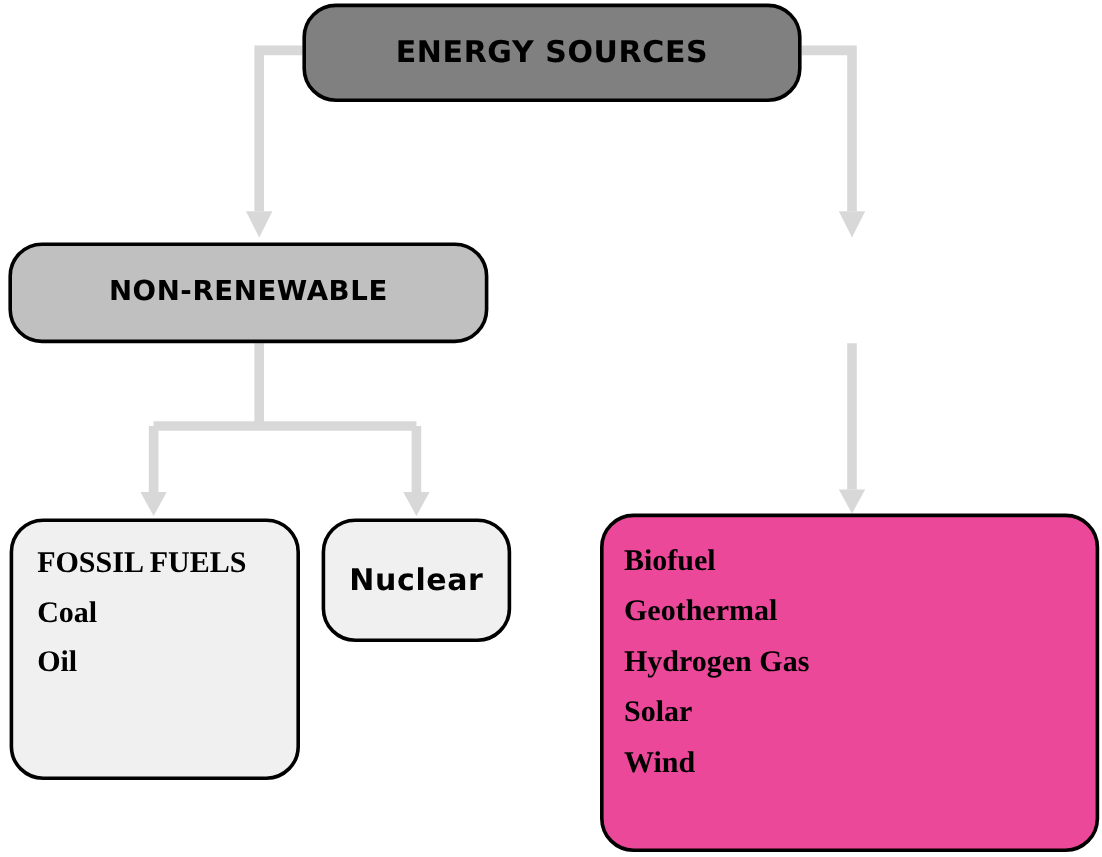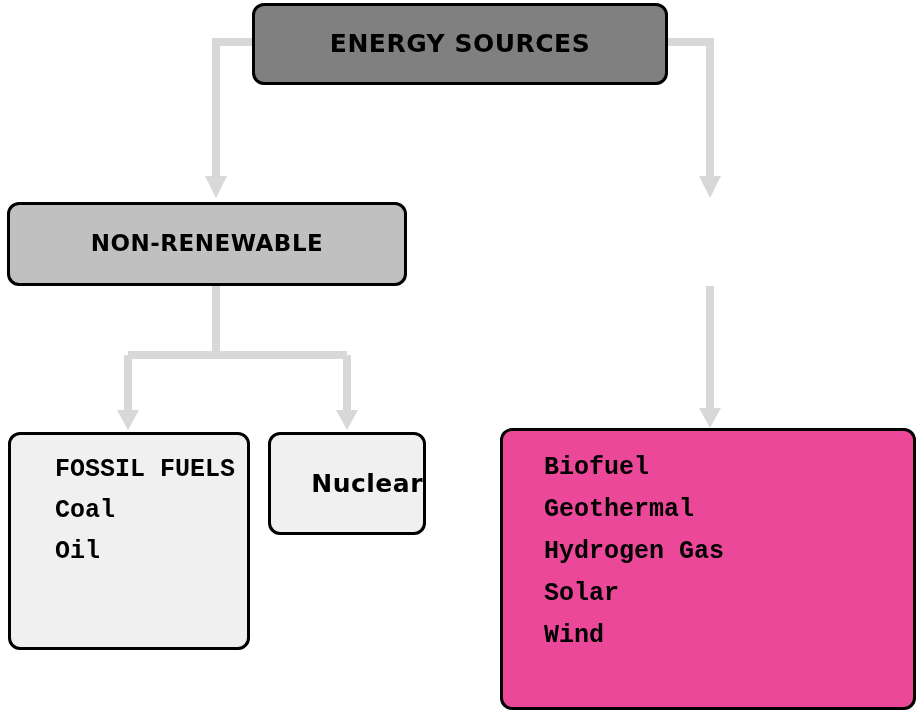--- a/index.html
+++ b/index.html
@@ -21,21 +21,21 @@
     position: absolute;
     left: 0;
     top: 0;
     width: 918px;
     height: 714px;
   }
   .node {
     position: absolute;
     box-sizing: border-box;
     border: 3px solid #000000;
-    border-radius: 12px;
+    border-radius: 28px;
     z-index: 2;
   }
   .node-centered {
     display: flex;
     align-items: center;
     justify-content: center;
   }
   .node-list {
     display: flex;
     flex-direction: column;
@@ -43,26 +43,25 @@
   }
   .title-text {
     font-family: "DejaVu Sans", sans-serif;
     font-weight: bold;
     color: #000000;
     letter-spacing: 0.5px;
     text-align: center;
     line-height: 1.1;
   }
   .list-line {
-    font-family: Liberation Mono, monospace;
+    font-family: Liberation Serif, serif;
     font-weight: bold;
     color: #000000;
     line-height: 1.0;
     white-space: nowrap;
-    margin-left: 24px;
   }
 
   
   #node-root {
     left: 252px;
     top: 3px;
     width: 416px;
     height: 82px;
     background: #808080;
   }
@@ -94,21 +93,20 @@
     height: 218px;
     background: #f0f0f0;
     padding: 22px 0 0 20px;
   }
   #node-nuclear {
     left: 268px;
     top: 432px;
     width: 158px;
     height: 103px;
     background: #f0f0f0;
-    justify-content: flex-end;
   }
   #node-renewable-list {
     left: 500px;
     top: 428px;
     width: 416px;
     height: 282px;
     background: #ec4899;
     padding: 24px 0 0 17px;
   }
   #node-fossil .list-line { font-size: 25px; margin-bottom: 16px; }

